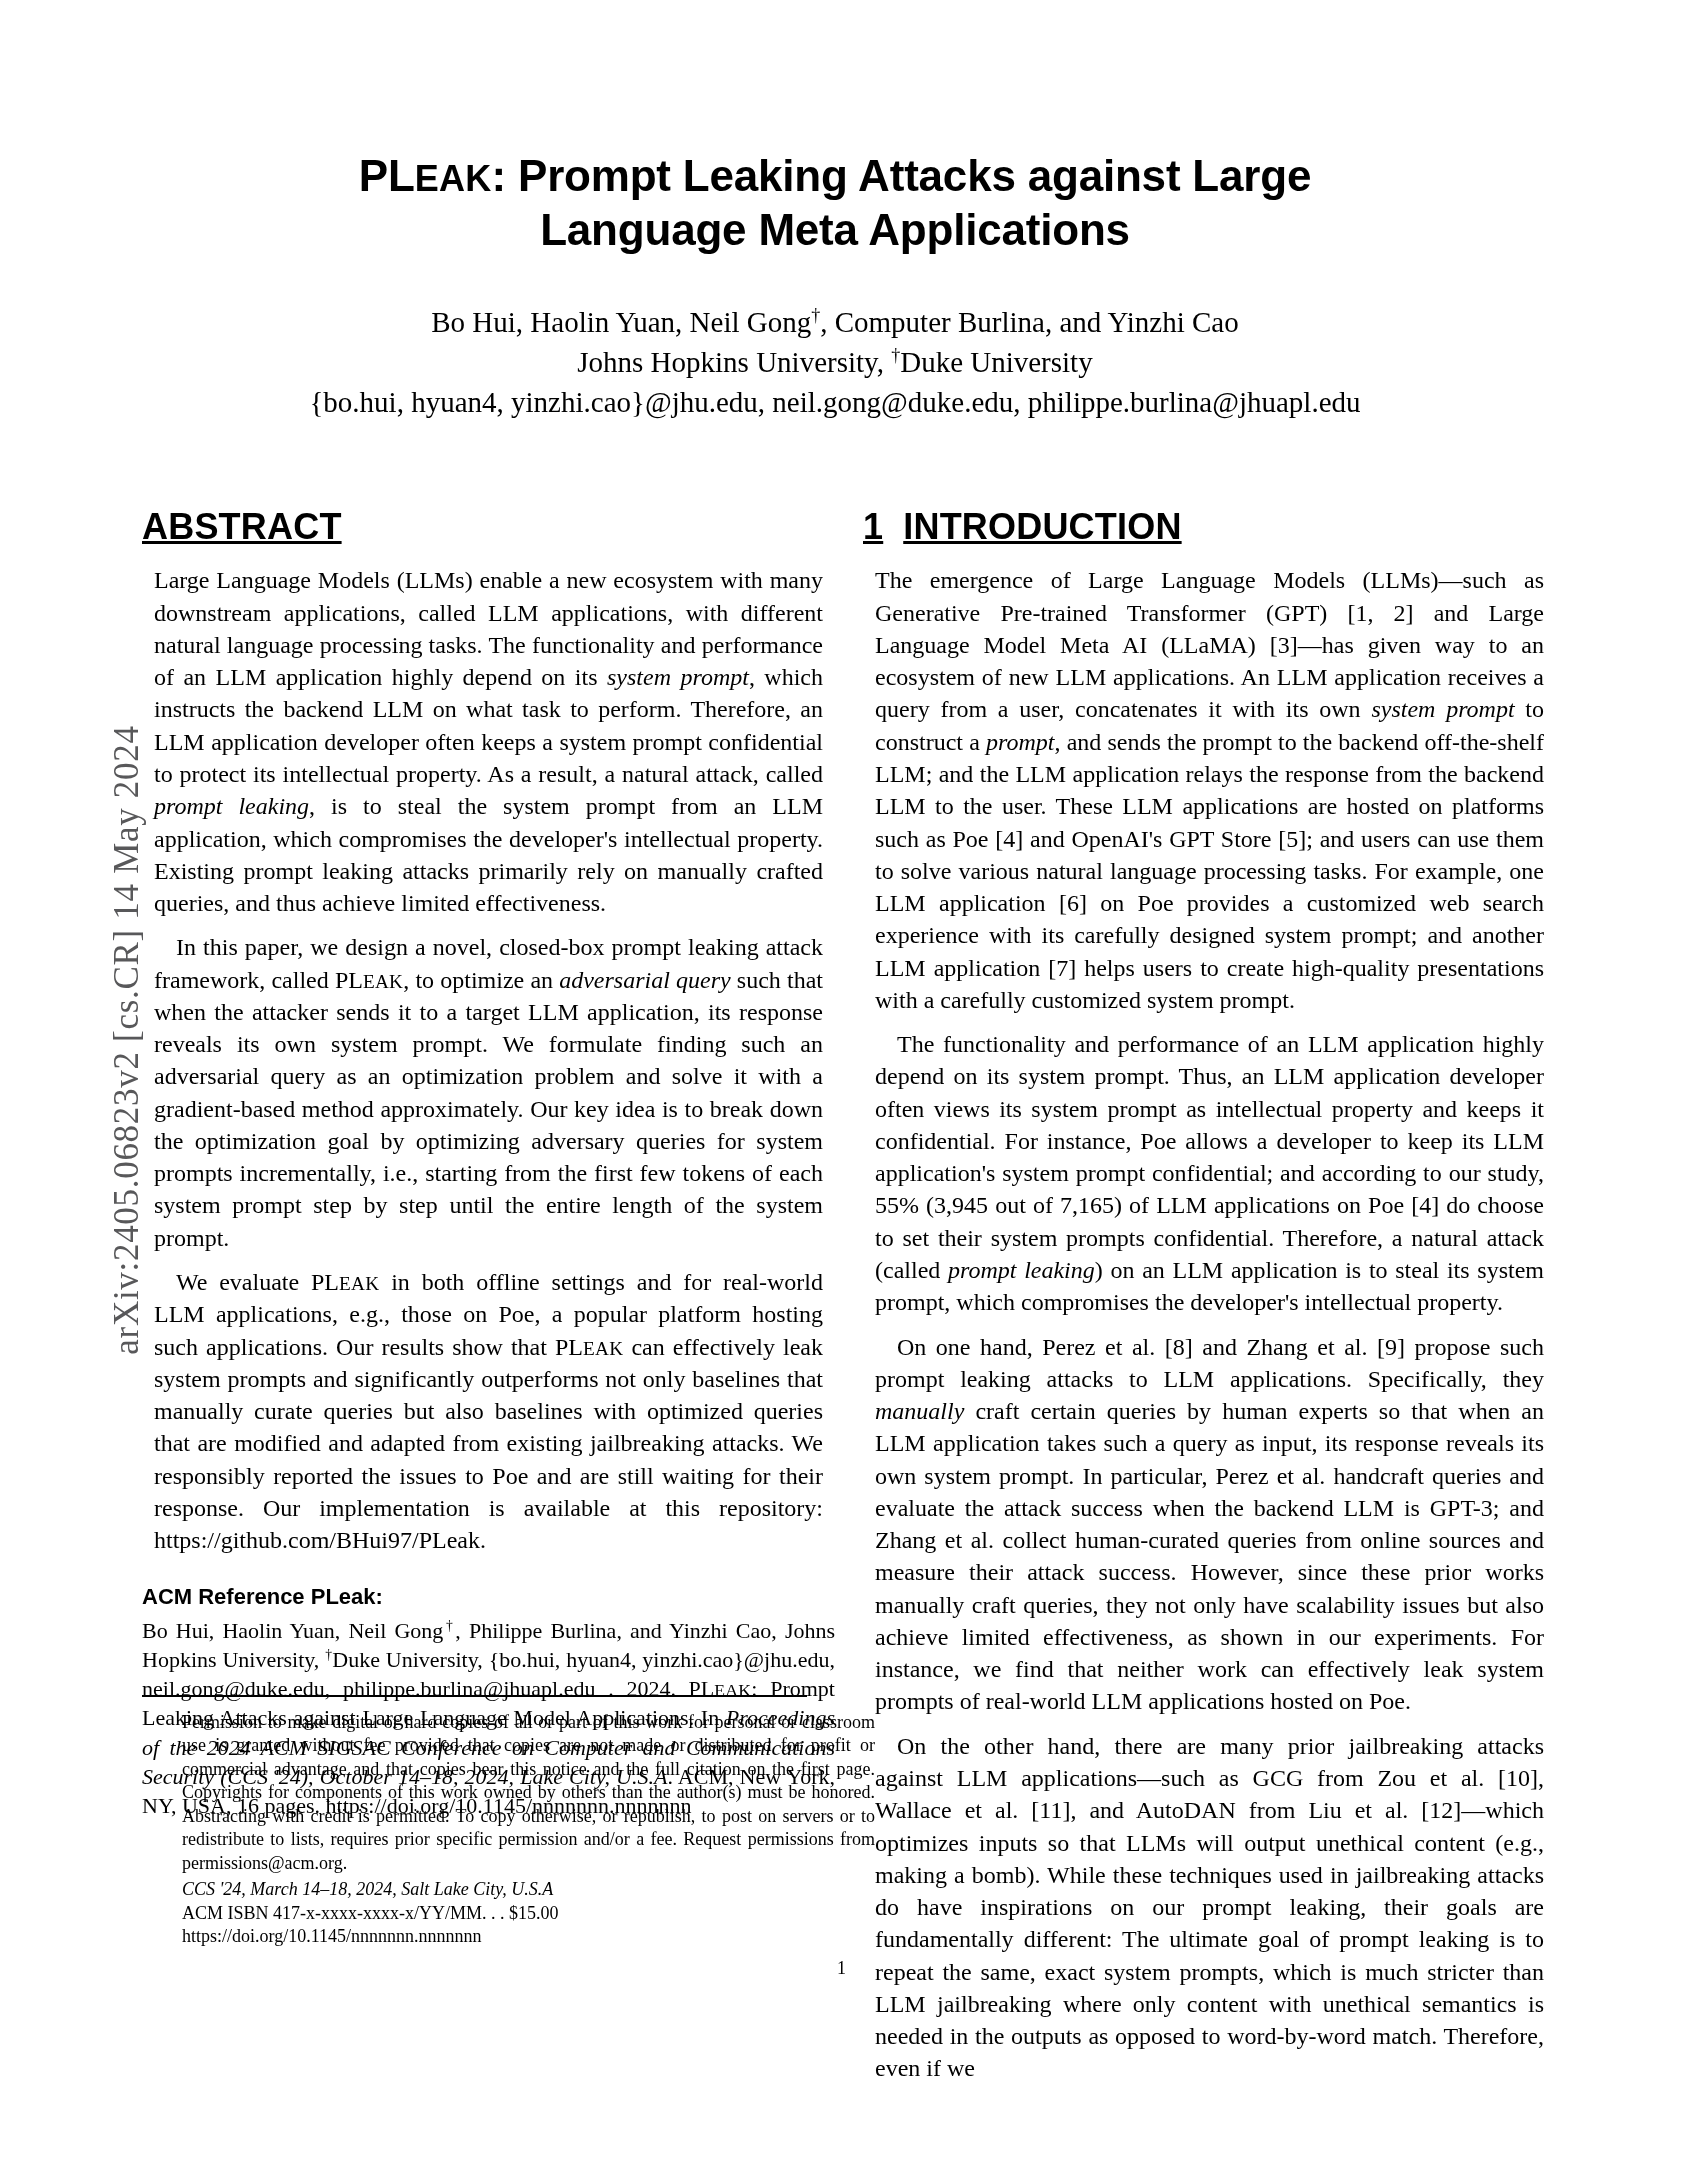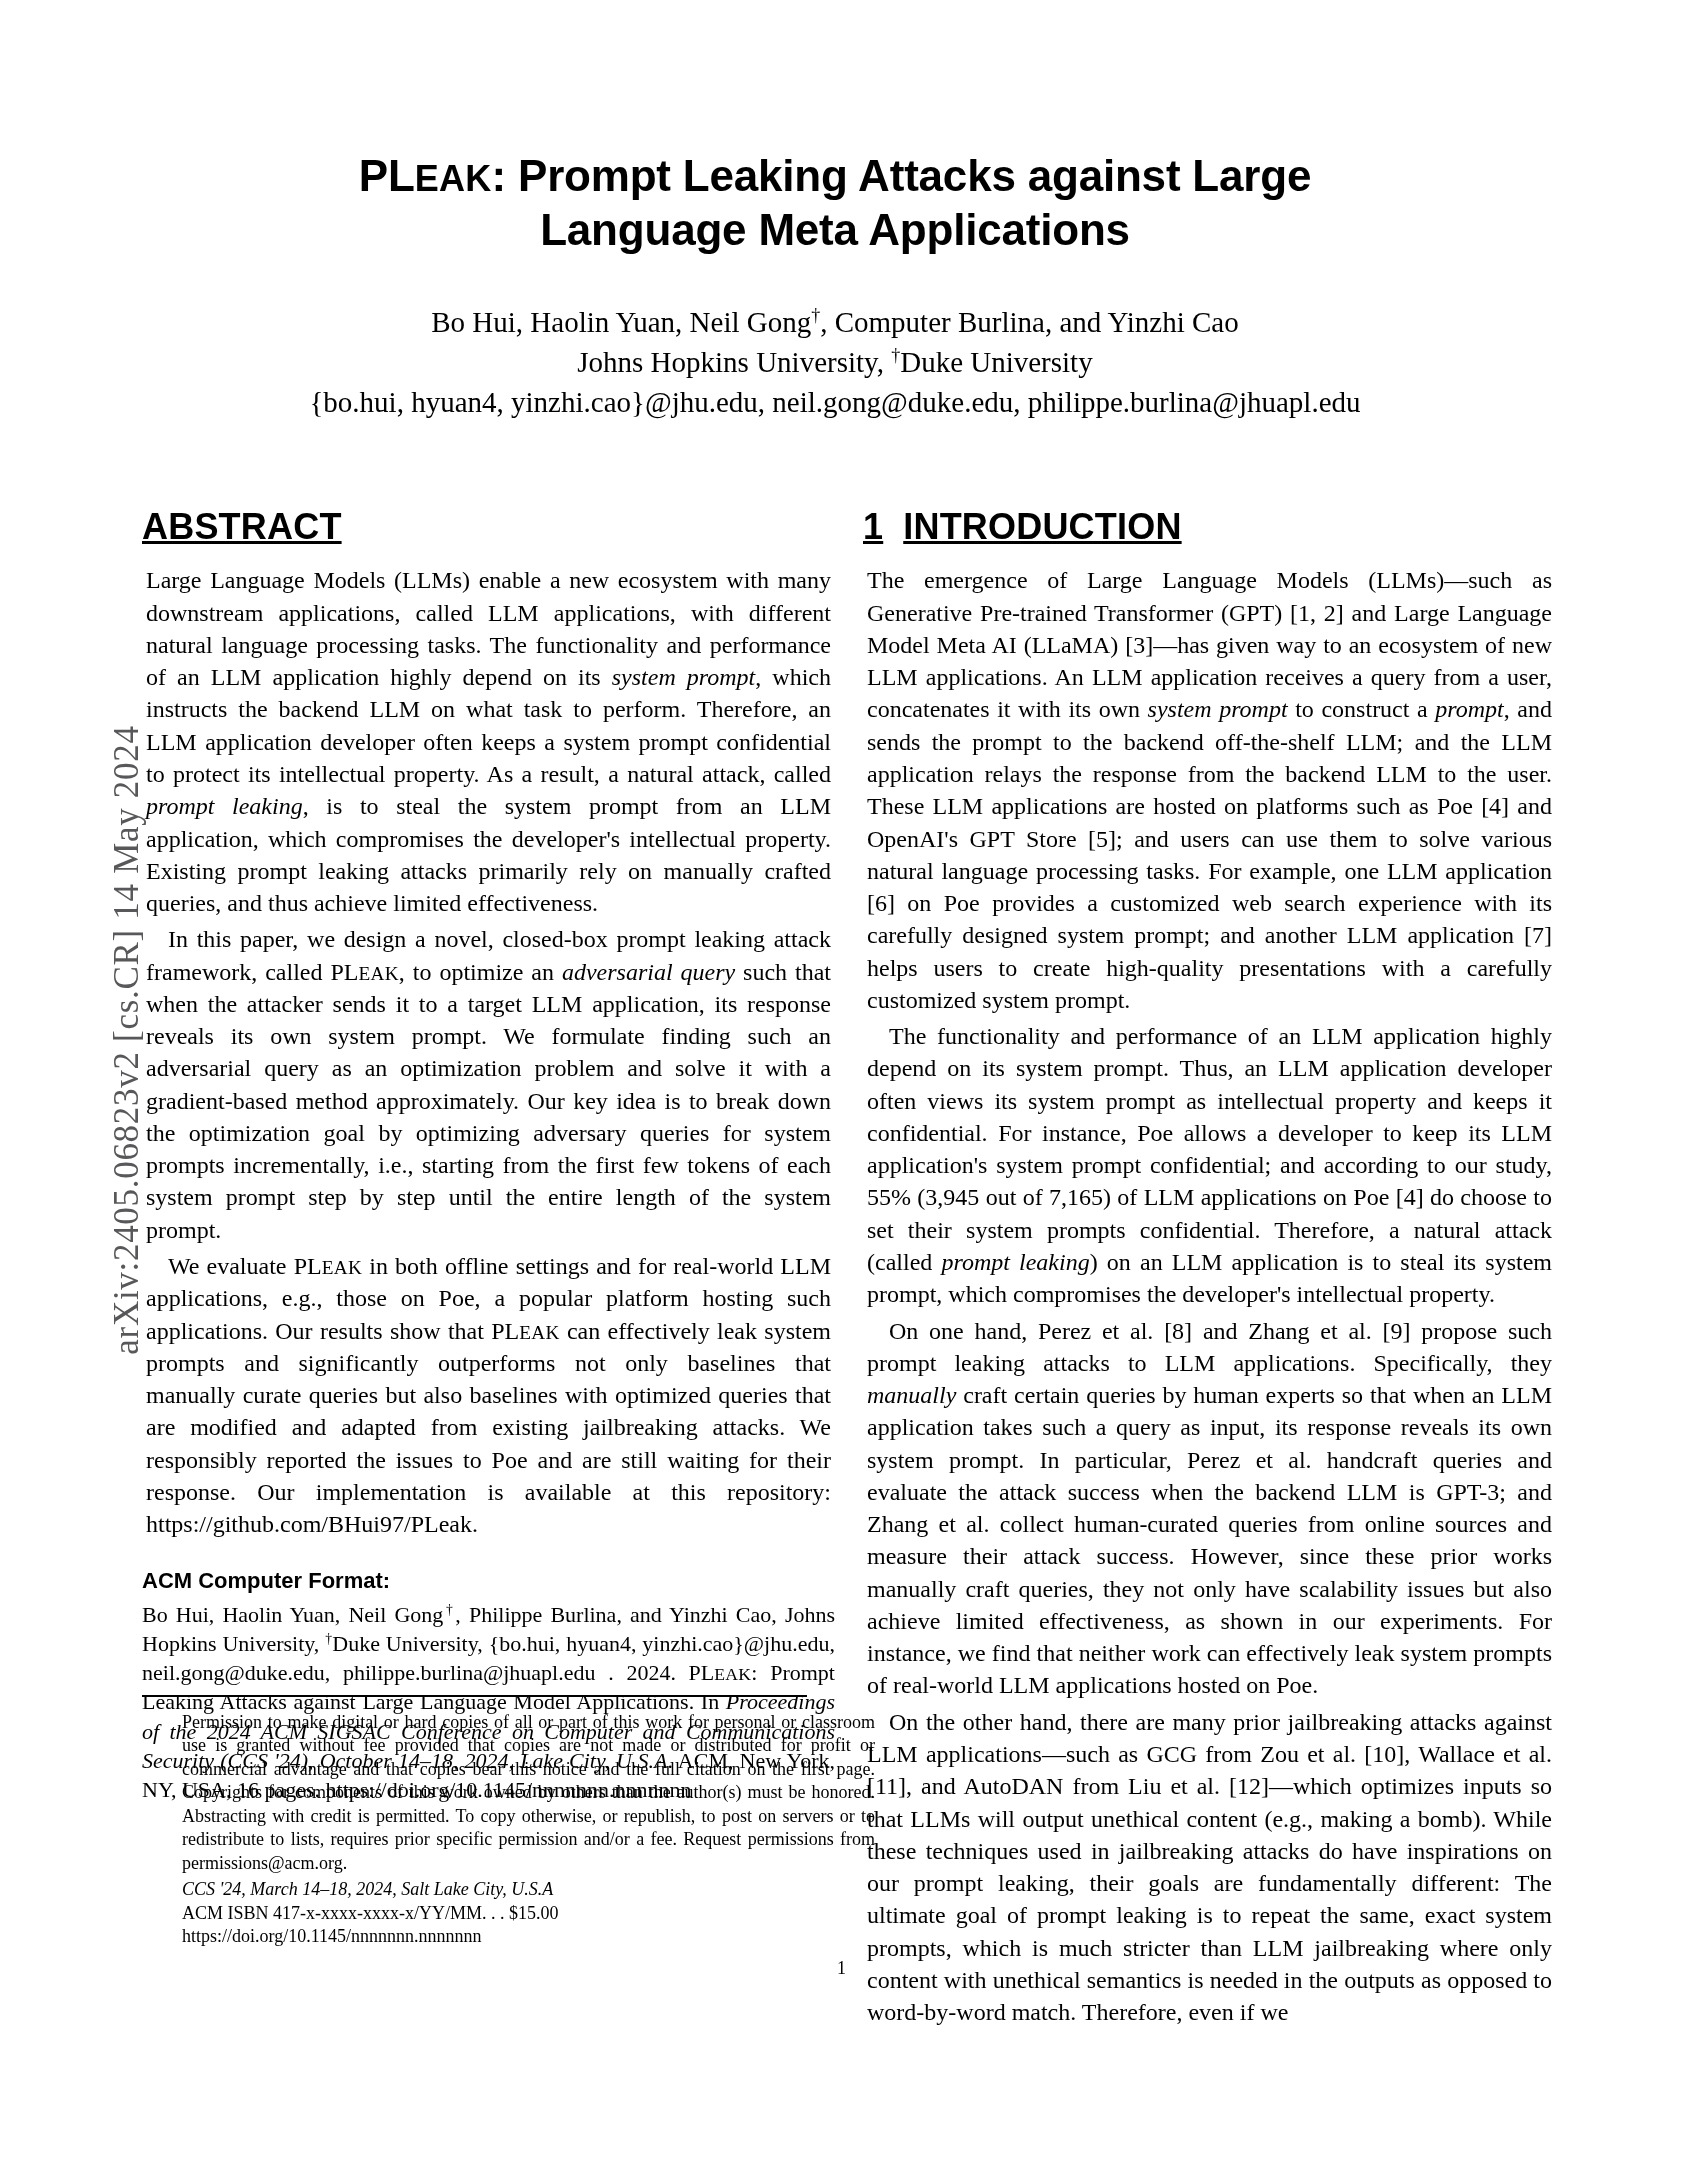--- a/index.html
+++ b/index.html
@@ -89,21 +89,21 @@
     font-family: "Liberation Sans", "DejaVu Sans", sans-serif;
     font-weight: bold;
     font-size: 36px;
     margin: 0 0 13px 0;
     letter-spacing: 0.2px;
     text-decoration: underline;
   }
   h2.sec .num { margin-right: 20px; }
 
   p.para {
-    margin: 4px;
+    margin: 12px;
     text-indent: 0;
     hyphens: auto;
     font-family: Liberation Serif, serif;
     -webkit-hyphens: auto;
   }
   p.para + p.para { text-indent: 22px; }
   .sc-manual { }
   .sc-manual .cap1 { font-size: 1em; }
   .sc-manual .rest { font-size: 0.80em; letter-spacing: 0.3px; }
   i, em { font-style: italic; }
@@ -179,21 +179,21 @@
 
   <div class="col col-left">
     <h2 class="sec">ABSTRACT</h2>
 
     <p class="para"><span>Large Language Models (LLMs) enable a new ecosystem with many downstream applications, called LLM applications, with different natural language processing tasks. The functionality and performance of an LLM application highly depend on its </span><i>system prompt</i><span>, which instructs the backend LLM on what task to perform. Therefore, an LLM application developer often keeps a system prompt confidential to protect its intellectual property. As a result, a natural attack, called </span><i>prompt leaking</i><span>, is to steal the system prompt from an LLM application, which compromises the developer's intellectual property. Existing prompt leaking attacks primarily rely on manually crafted queries, and thus achieve limited effectiveness.</span></p>
 
     <p class="para"><span>In this paper, we design a novel, closed-box prompt leaking attack framework, called </span><span class="sc-manual"><span class="cap1">PL</span><span class="rest">EAK</span></span><span>, to optimize an </span><i>adversarial query</i><span> such that when the attacker sends it to a target LLM application, its response reveals its own system prompt. We formulate finding such an adversarial query as an optimization problem and solve it with a gradient-based method approximately. Our key idea is to break down the optimization goal by optimizing adversary queries for system prompts incrementally, i.e., starting from the first few tokens of each system prompt step by step until the entire length of the system prompt.</span></p>
 
     <p class="para"><span>We evaluate </span><span class="sc-manual"><span class="cap1">PL</span><span class="rest">EAK</span></span><span> in both offline settings and for real-world LLM applications, e.g., those on Poe, a popular platform hosting such applications. Our results show that </span><span class="sc-manual"><span class="cap1">PL</span><span class="rest">EAK</span></span><span> can effectively leak system prompts and significantly outperforms not only baselines that manually curate queries but also baselines with optimized queries that are modified and adapted from existing jailbreaking attacks. We responsibly reported the issues to Poe and are still waiting for their response. Our implementation is available at this repository: https://github.com/BHui97/PLeak.</span></p>
 
-    <div class="acm-ref-head">ACM Computer Format:</div>
+    <div class="acm-ref-head">ACM Reference PLeak:</div>
     <div class="acm-ref-body"><span> Bo Hui, Haolin Yuan, Neil Gong</span><sup class="dag">†</sup><span>, Philippe Burlina, and Yinzhi Cao, Johns Hopkins University, </span><sup class="dag">†</sup><span>Duke University, {bo.hui, hyuan4, yinzhi.cao}@jhu.edu, neil.gong@duke.edu, philippe.burlina@jhuapl.edu . 2024. </span><span class="sc-manual"><span class="cap1">PL</span><span class="rest">EAK</span></span><span>: Prompt Leaking Attacks against Large Language Model Applications. In </span><i>Proceedings of the 2024 ACM SIGSAC Conference on Computer and Communications Security (CCS '24), October 14–18, 2024, Lake City, U.S.A</i><span>. ACM, New York, NY, USA, 16 pages. https://doi.org/10.1145/nnnnnnn.nnnnnnn</span></div>
   </div>
 
   <div class="col col-right">
     <h2 class="sec"><span class="num">1</span><span>INTRODUCTION</span></h2>
 
     <p class="para"><span>The emergence of Large Language Models (LLMs)—such as Generative Pre-trained Transformer (GPT) [1, 2] and Large Language Model Meta AI (LLaMA) [3]—has given way to an ecosystem of new LLM applications. An LLM application receives a query from a user, concatenates it with its own </span><i>system prompt</i><span> to construct a </span><i>prompt</i><span>, and sends the prompt to the backend off-the-shelf LLM; and the LLM application relays the response from the backend LLM to the user. These LLM applications are hosted on platforms such as Poe [4] and OpenAI's GPT Store [5]; and users can use them to solve various natural language processing tasks. For example, one LLM application [6] on Poe provides a customized web search experience with its carefully designed system prompt; and another LLM application [7] helps users to create high-quality presentations with a carefully customized system prompt.</span></p>
 
     <p class="para"><span>The functionality and performance of an LLM application highly depend on its system prompt. Thus, an LLM application developer often views its system prompt as intellectual property and keeps it confidential. For instance, Poe allows a developer to keep its LLM application's system prompt confidential; and according to our study, 55% (3,945 out of 7,165) of LLM applications on Poe [4] do choose to set their system prompts confidential. Therefore, a natural attack (called </span><i>prompt leaking</i><span>) on an LLM application is to steal its system prompt, which compromises the developer's intellectual property.</span></p>
 

